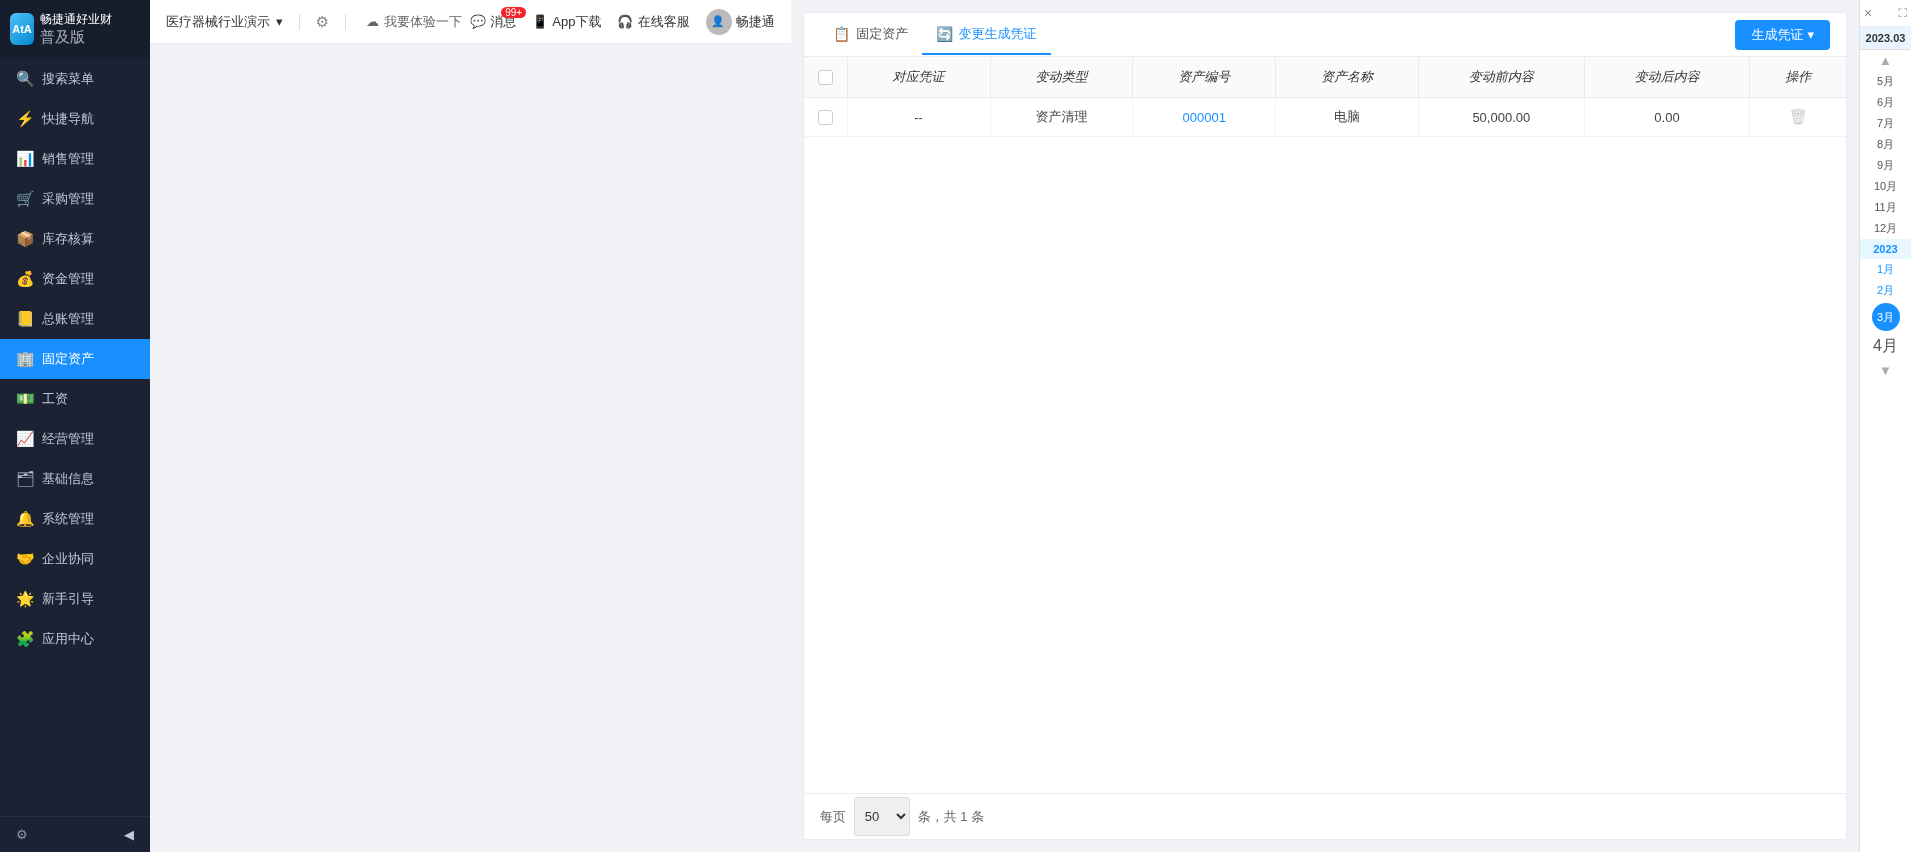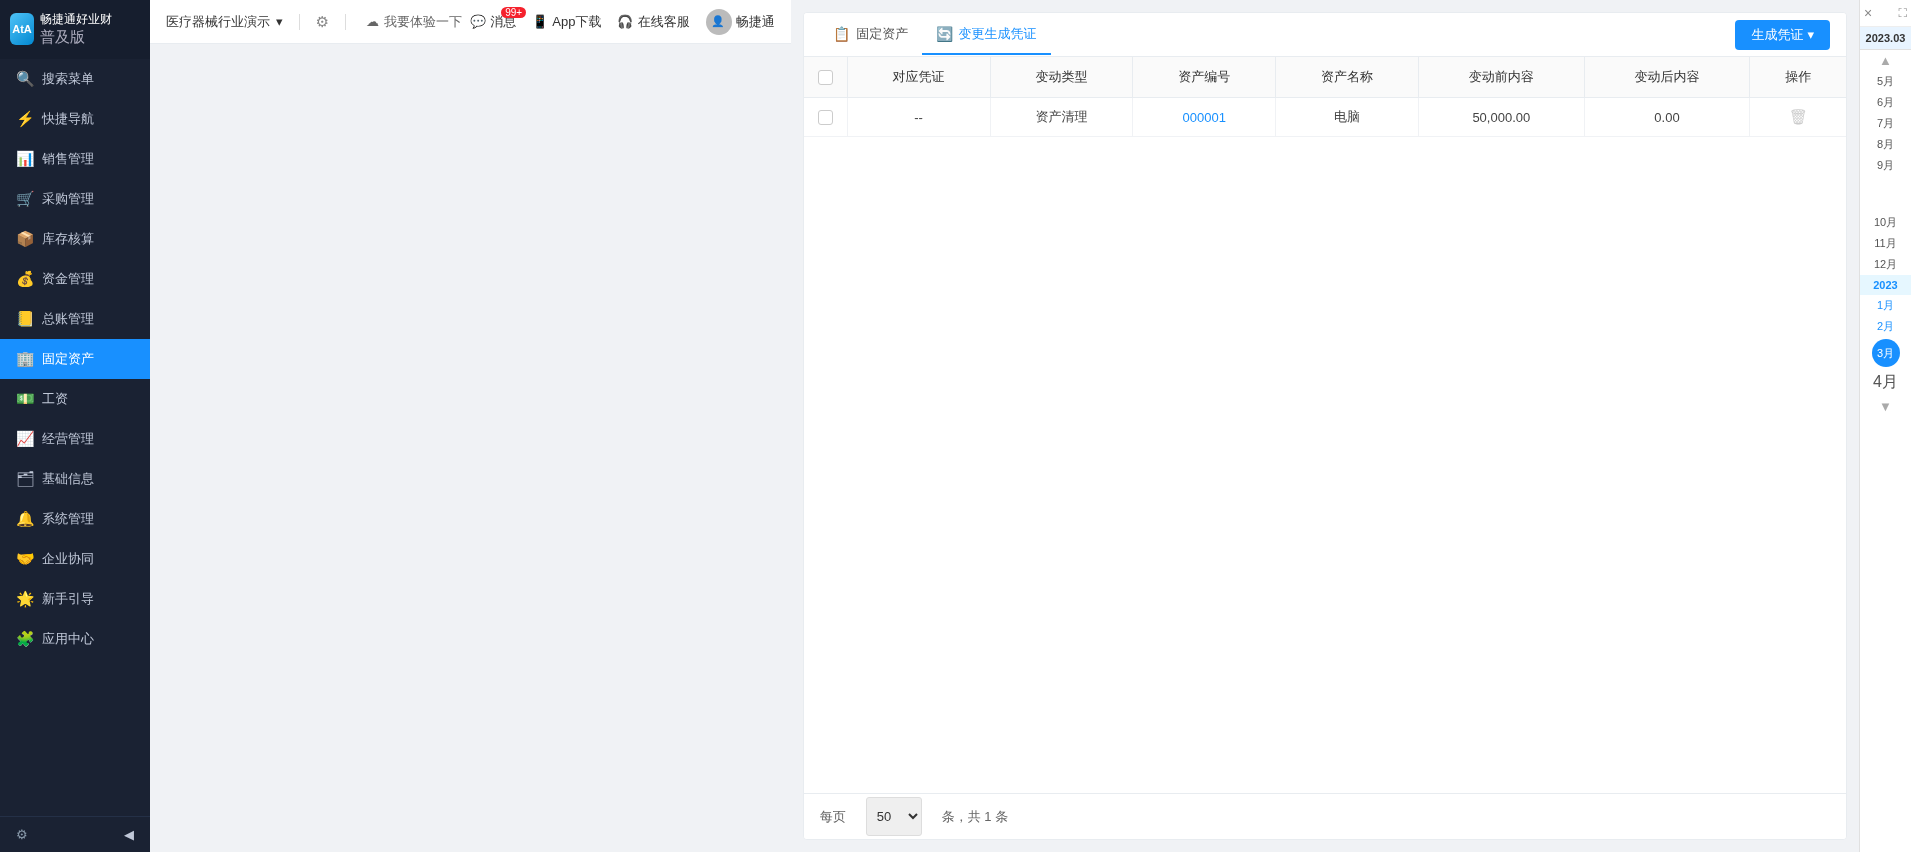--- a/index.html
+++ b/index.html
@@ -168,20 +168,21 @@
     .table-wrapper { flex: 1; overflow: auto; }
     table { width: 100%; border-collapse: collapse; font-size: 13px; }
     thead tr { background: #fafafa; }
     th {
       padding: 11px 14px;
       text-align: center;
       font-weight: 500; color: #333;
       border-bottom: 1px solid #e8ecf0;
       border-right: 1px solid #e8ecf0;
       white-space: nowrap;
+      font-style: italic;
     }
     th:last-child { border-right: none; }
     td {
       padding: 10px 14px;
       text-align: center;
       color: #444;
       border-bottom: 1px solid #f0f2f5;
       border-right: 1px solid #f0f2f5;
     }
     td:last-child { border-right: none; }
@@ -196,21 +197,21 @@
 
     .asset-code { color: #1890ff; cursor: pointer; }
     .delete-icon { color: #ccc; cursor: pointer; font-size: 15px; }
 
     
     .pagination-bar {
       height: 46px; display: flex; align-items: center;
       padding: 0 16px;
       border-top: 1px solid #e8ecf0;
       background: #fff;
-      gap: 20px;
+      gap: 8px;
     }
     .pagination-label { font-size: 13px; color: #666; }
     .pagination-select {
       border: 1px solid #ddd; border-radius: 3px;
       padding: 10px 6px; font-size: 13px; color: #333;
     }
   </style>
 </head>
 <body>
 
@@ -428,21 +429,21 @@
         <span style="cursor:pointer; color:#888; font-size:12px;">⛶</span>
       </div>
       <div style="background:#e8f4ff; text-align:center; padding:5px 2px; font-size:11px; font-weight:bold; color:#333; border-bottom:1px solid #e0e0e0;">2023.03</div>
       <div style="display:flex; align-items:center; justify-content:center; padding:3px; cursor:pointer; color:#aaa;">▲</div>
 
       <div style="text-align:center; padding:3px 2px; font-size:11px; color:#555; cursor:pointer;">5月</div>
       <div style="text-align:center; padding:3px 2px; font-size:11px; color:#555; cursor:pointer;">6月</div>
       <div style="text-align:center; padding:3px 2px; font-size:11px; color:#555; cursor:pointer;">7月</div>
       <div style="text-align:center; padding:3px 1px; font-size:11px; color:#555; cursor:pointer;">8月</div>
       <div style="text-align:center; padding:3px 2px; font-size:11px; color:#555; cursor:pointer;">9月</div>
-      <div style="text-align:center; padding:3px 2px; font-size:11px; color:#555; cursor:pointer;margin-top:36px;">10月</div>
+      <div style="text-align:center; padding:3px 2px; font-size:11px; color:#555; cursor:pointer;">10月</div>
       <div style="text-align:center; padding:3px 2px; font-size:11px; color:#555; cursor:pointer;">11月</div>
       <div style="text-align:center; padding:3px 2px; font-size:11px; color:#555; cursor:pointer;">12月</div>
 
       <div style="text-align:center; padding:4px 2px; font-size:11px; font-weight:bold; color:#1890ff; background:#e6f7ff; cursor:pointer;">2023</div>
 
       <div style="text-align:center; padding:3px 2px; font-size:11px; color:#1890ff; cursor:pointer;">1月</div>
       <div style="text-align:center; padding:3px 2px; font-size:11px; color:#1890ff; cursor:pointer;">2月</div>
       <div style="display:flex; align-items:center; justify-content:center; margin:2px auto; width:28px; height:28px; border-radius:50%; background:#1890ff; color:#fff; font-size:11px; cursor:pointer;">3月</div>
       <div style="text-align:center; padding:3px 2px; font-size:16px; color:#555; cursor:pointer;">4月</div>
 

